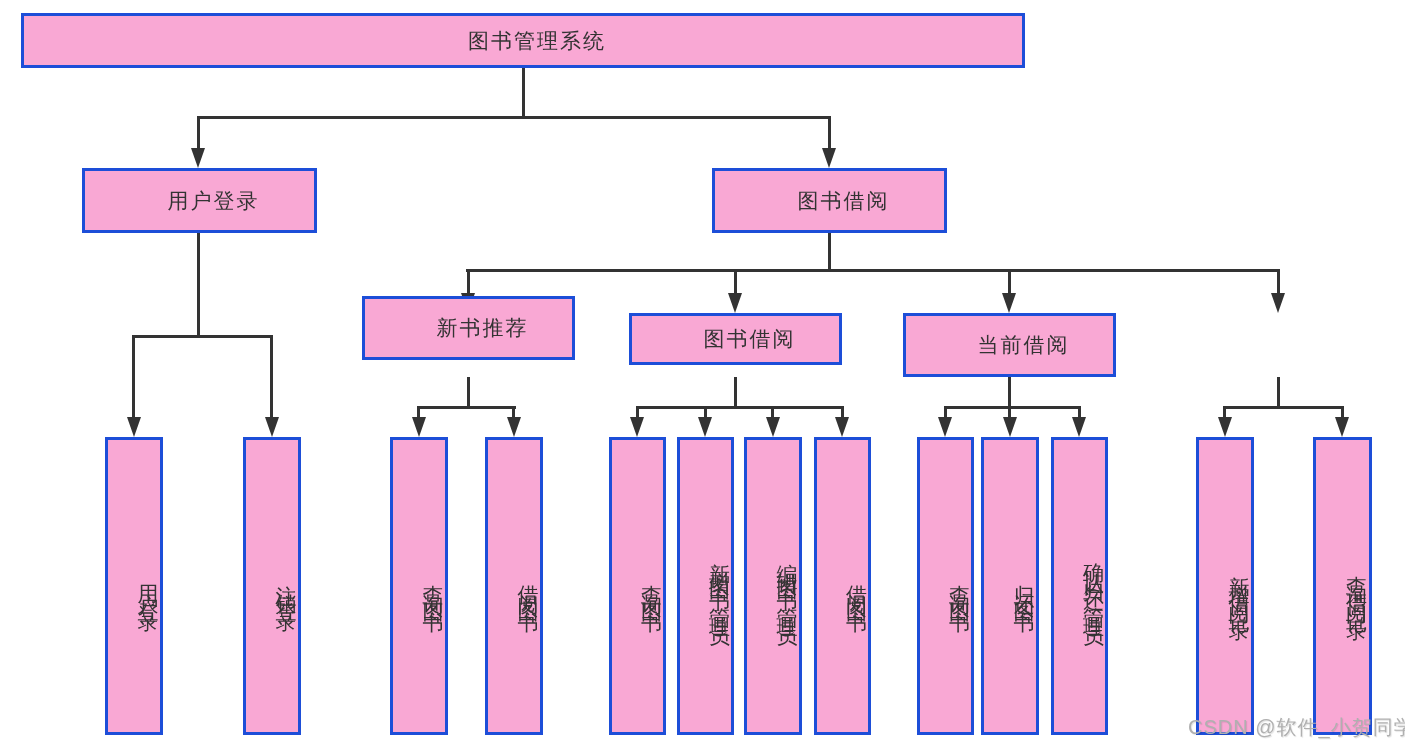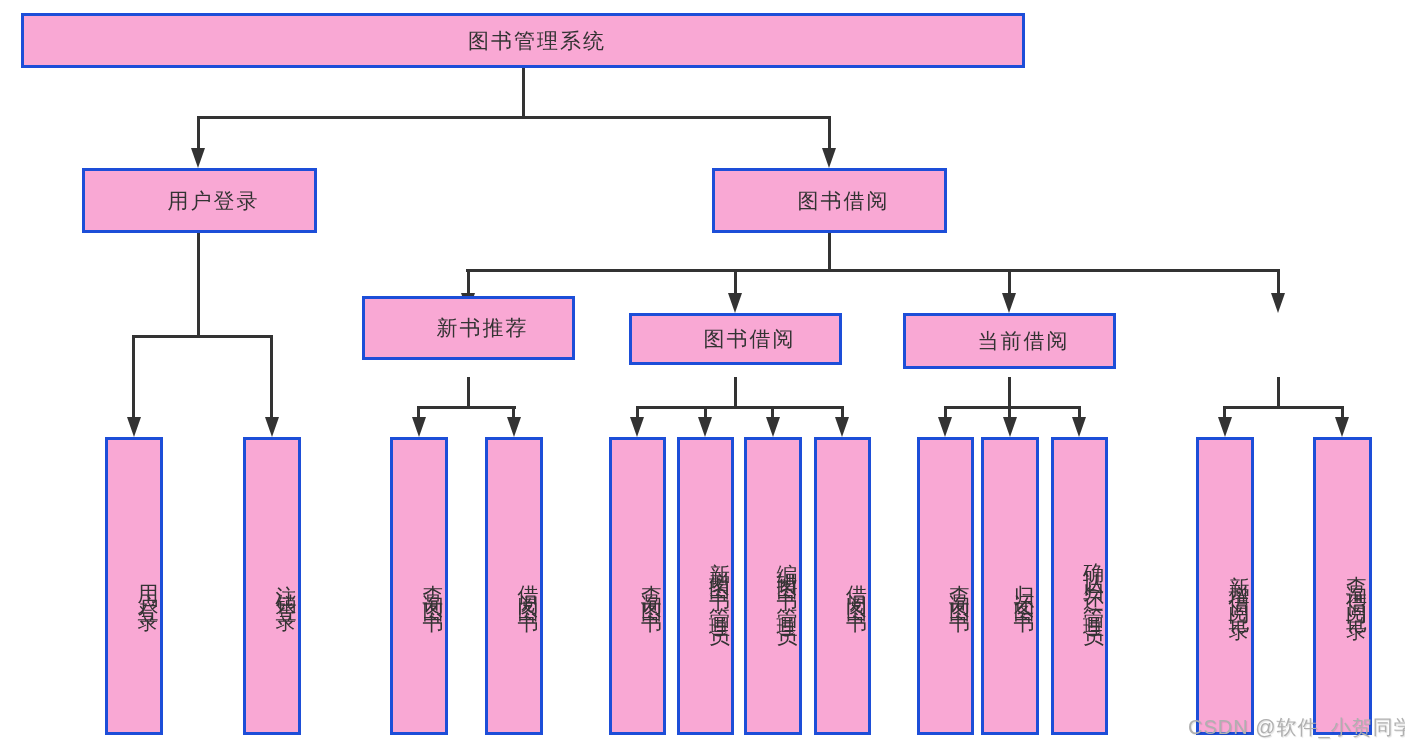--- a/index.html
+++ b/index.html
@@ -65,21 +65,21 @@
   <div class="arrow" style="left:461px;top:293px"></div>
   <div class="vline" style="left:734px;top:272px;height:21px"></div>
   <div class="arrow" style="left:728px;top:293px"></div>
   <div class="vline" style="left:1008px;top:272px;height:21px"></div>
   <div class="arrow" style="left:1002px;top:293px"></div>
   <div class="vline" style="left:1277px;top:272px;height:21px"></div>
   <div class="arrow" style="left:1271px;top:293px"></div>
 
   <div class="node" style="left:362px;top:296px;width:213px;height:64px">新书推荐</div>
   <div class="node" style="left:629px;top:313px;width:213px;height:52px">图书借阅</div>
-  <div class="node" style="left:903px;top:313px;width:213px;height:56px">当前借阅</div>
+  <div class="node" style="left:903px;top:313px;width:213px;height:64px">当前借阅</div>
 
   <div class="vline" style="left:467px;top:377px;height:31px"></div>
   <div class="hline" style="left:417px;top:406px;width:99px"></div>
   <div class="vline" style="left:417px;top:408px;height:9px"></div>
   <div class="arrow" style="left:412px;top:417px"></div>
   <div class="vline" style="left:512px;top:408px;height:9px"></div>
   <div class="arrow" style="left:507px;top:417px"></div>
 
   <div class="vline" style="left:734px;top:377px;height:31px"></div>
   <div class="hline" style="left:636px;top:406px;width:208px"></div>

